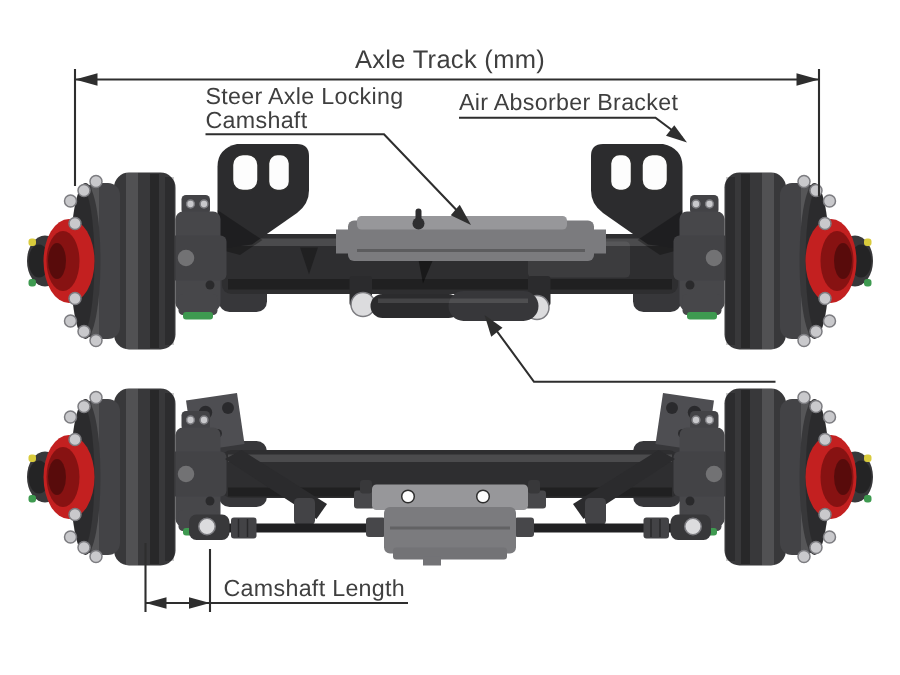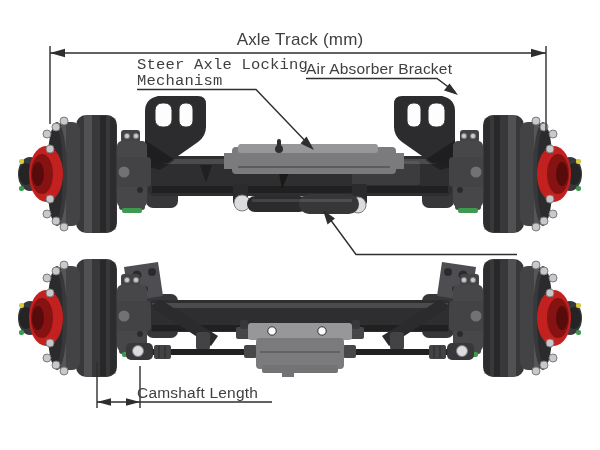--- a/index.html
+++ b/index.html
@@ -8,25 +8,25 @@
     background:var(--background,#fff);overflow:hidden;
     font-family:"Liberation Sans",sans-serif;
   }
   svg{position:absolute;left:0;top:0;}
   .lbl{
     position:absolute;color:var(--ink,#3f3f3f);
     font-size:15.5px;line-height:16px;white-space:nowrap;
     letter-spacing:.2px;
   }
   .lbl-title{left:0;top:32px;width:600px;text-align:center;font-size:17px;}
-  .lbl-steer{left:137px;top:57px;font-family:Liberation Mono, monospace;}
+  .lbl-steer{left:137px;top:57px;}
   .lbl-steer span{display:block;}
   .lbl-air{left:306px;top:61px;}
   .lbl-damper{left:359px;top:237px;}
-  .lbl-camshaft{left:137px;top:385px;}
+  .lbl-camshaft{left:149px;top:385px;}
 
   
   .f-line{stroke:var(--line,#2e2e2e);stroke-width:1.4;fill:none;}
   .c-line{fill:var(--line,#2e2e2e);}
   .c-beam{fill:var(--beam,#2e2e30);}
   .c-boss{fill:var(--beam-boss,#37373a);}
   .c-drum{fill:var(--drum-dark,#38383a);}
   .c-drum-mid{fill:var(--drum-mid,#434346);}
   .c-bracket{fill:var(--bracket,#2c2c2e);}
   .c-knuckle{fill:var(--knuckle,#47474a);}
@@ -239,21 +239,21 @@
       <polygon points="97,402 111,398.2 111,405.8" class="c-line"></polygon>
       <polygon points="140,402 126,398.2 126,405.8" class="c-line"></polygon>
     </g>
   </g>
 </svg>
 
 <div class="lbl lbl-title">Axle Track (mm)</div>
 
 <div class="lbl lbl-steer">
   <span>Steer Axle Locking</span>
-  <span>Mechanism</span>
+  <span>Camshaft</span>
 </div>
 
 <div class="lbl lbl-air">Air Absorber Bracket</div>
 
 
 <div class="lbl lbl-camshaft">Camshaft Length</div>
 
 </div>
 
 </body></html>

